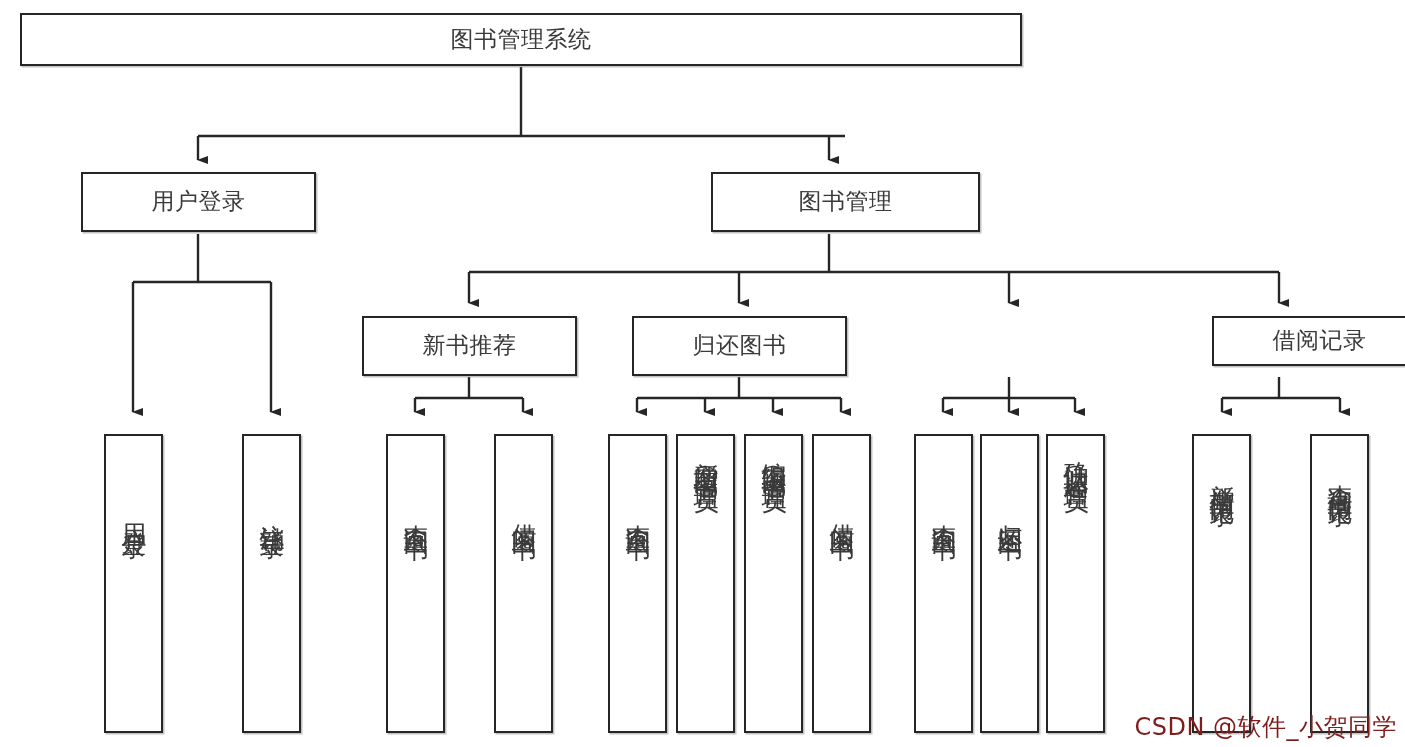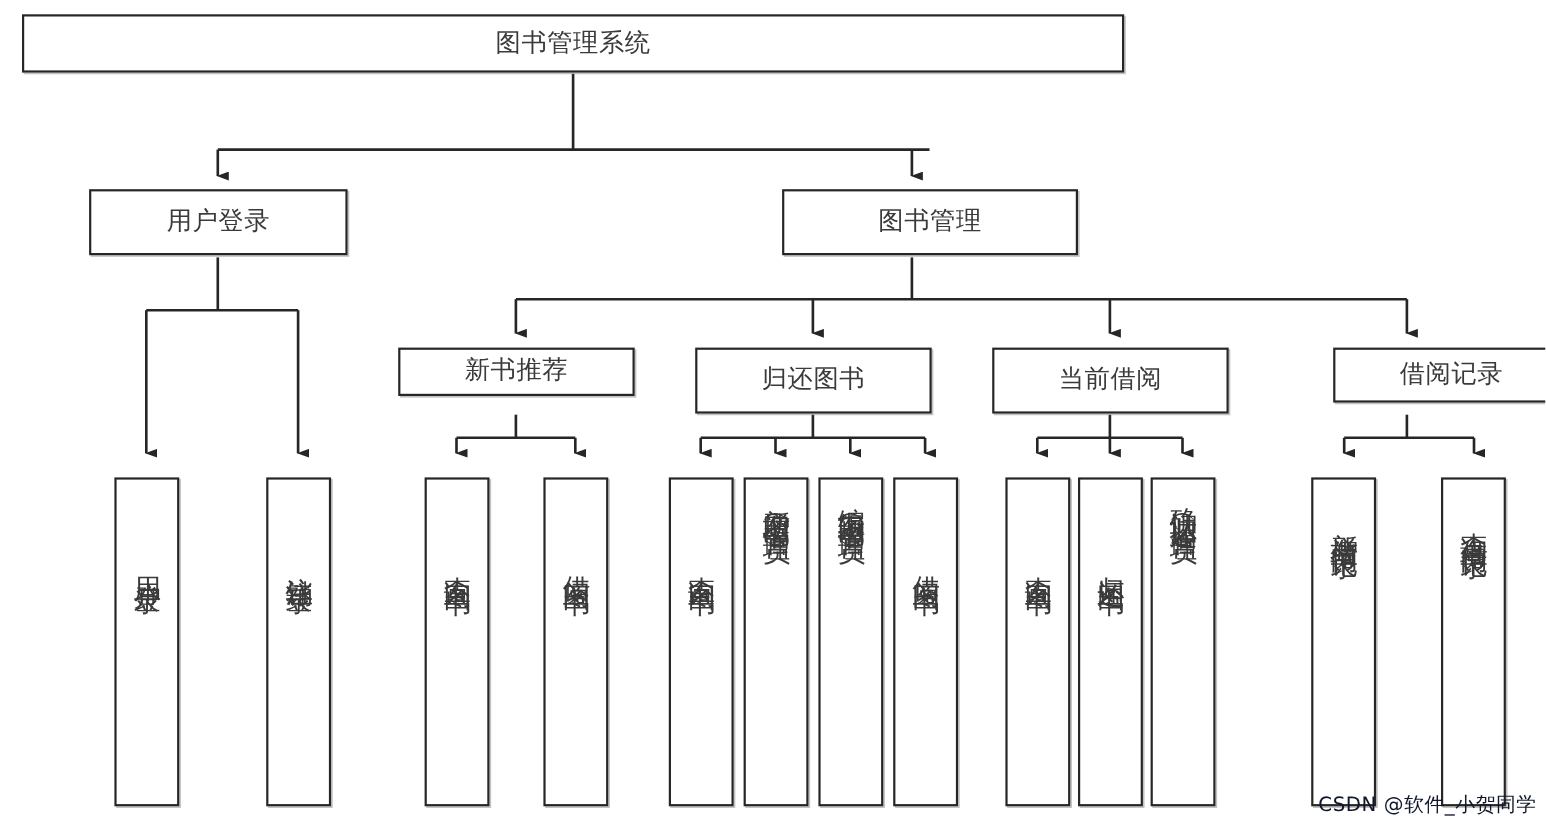--- a/index.html
+++ b/index.html
@@ -57,22 +57,22 @@
     text-orientation:upright;
     font-size:25px;
     line-height:1.12;
     letter-spacing:4px;
     white-space:nowrap;
   }
   .watermark{
     position:absolute;
     right:8px;
     bottom:4px;
-    font-size:18px;
-    color:#0f172a;
+    font-size:24px;
+    color:#7f1d1d;
     letter-spacing:0.5px;
     white-space:nowrap;
     font-family:"DejaVu Sans","Liberation Sans",sans-serif;
   }
 </style>
 </head>
 <body>
 
 <div id="canvas">
 
@@ -130,28 +130,25 @@
     <span class="label">图书管理系统</span>
   </div>
 
   <div class="node horiz" style="left:81px; top:172px; width:235px; height:60px;">
     <span class="label">用户登录</span>
   </div>
   <div class="node horiz" style="left:711px; top:172px; width:269px; height:60px;">
     <span class="label">图书管理</span>
   </div>
 
-  <div class="node horiz" style="left:362px; top:316px; width:215px; height:44px;">
+  <div class="node horiz" style="left:362px; top:316px; width:215px; height:60px;">
     <span class="label">新书推荐</span>
   </div>
   <div class="node horiz" style="left:632px; top:316px; width:215px; height:60px;">
     <span class="label">归还图书</span>
-  </div>
-  <div class="node horiz" style="left:902px; top:316px; width:215px; height:60px;">
-    <span class="label">当前借阅</span>
   </div>
   <div class="node horiz" style="left:1172px; top:316px; width:215px; height:50px;margin-left:40px;">
     <span class="label">借阅记录</span>
   </div>
 
   <div class="node vert" style="left:104px; top:434px; width:59px; height:299px;">
     <span class="label" style="margin-top:68px;">用户登录</span>
   </div>
   <div class="node vert" style="left:242px; top:434px; width:59px; height:299px;">
     <span class="label" style="margin-top:68px;">注销登录</span>

